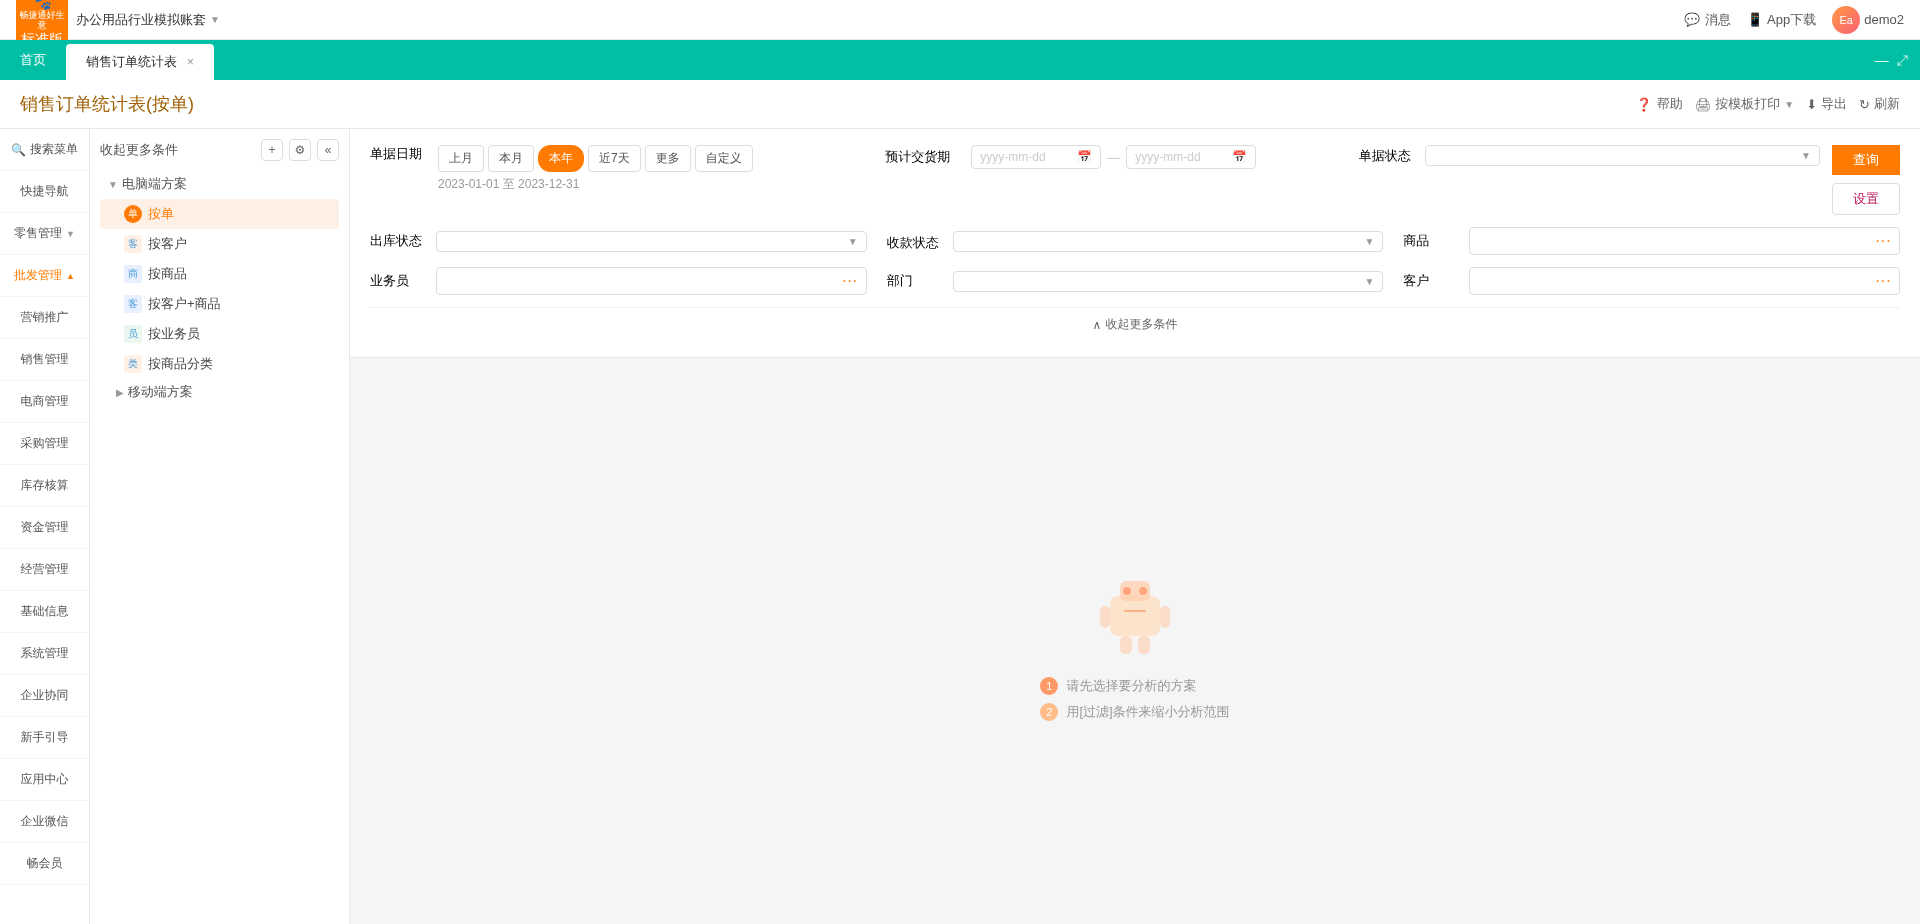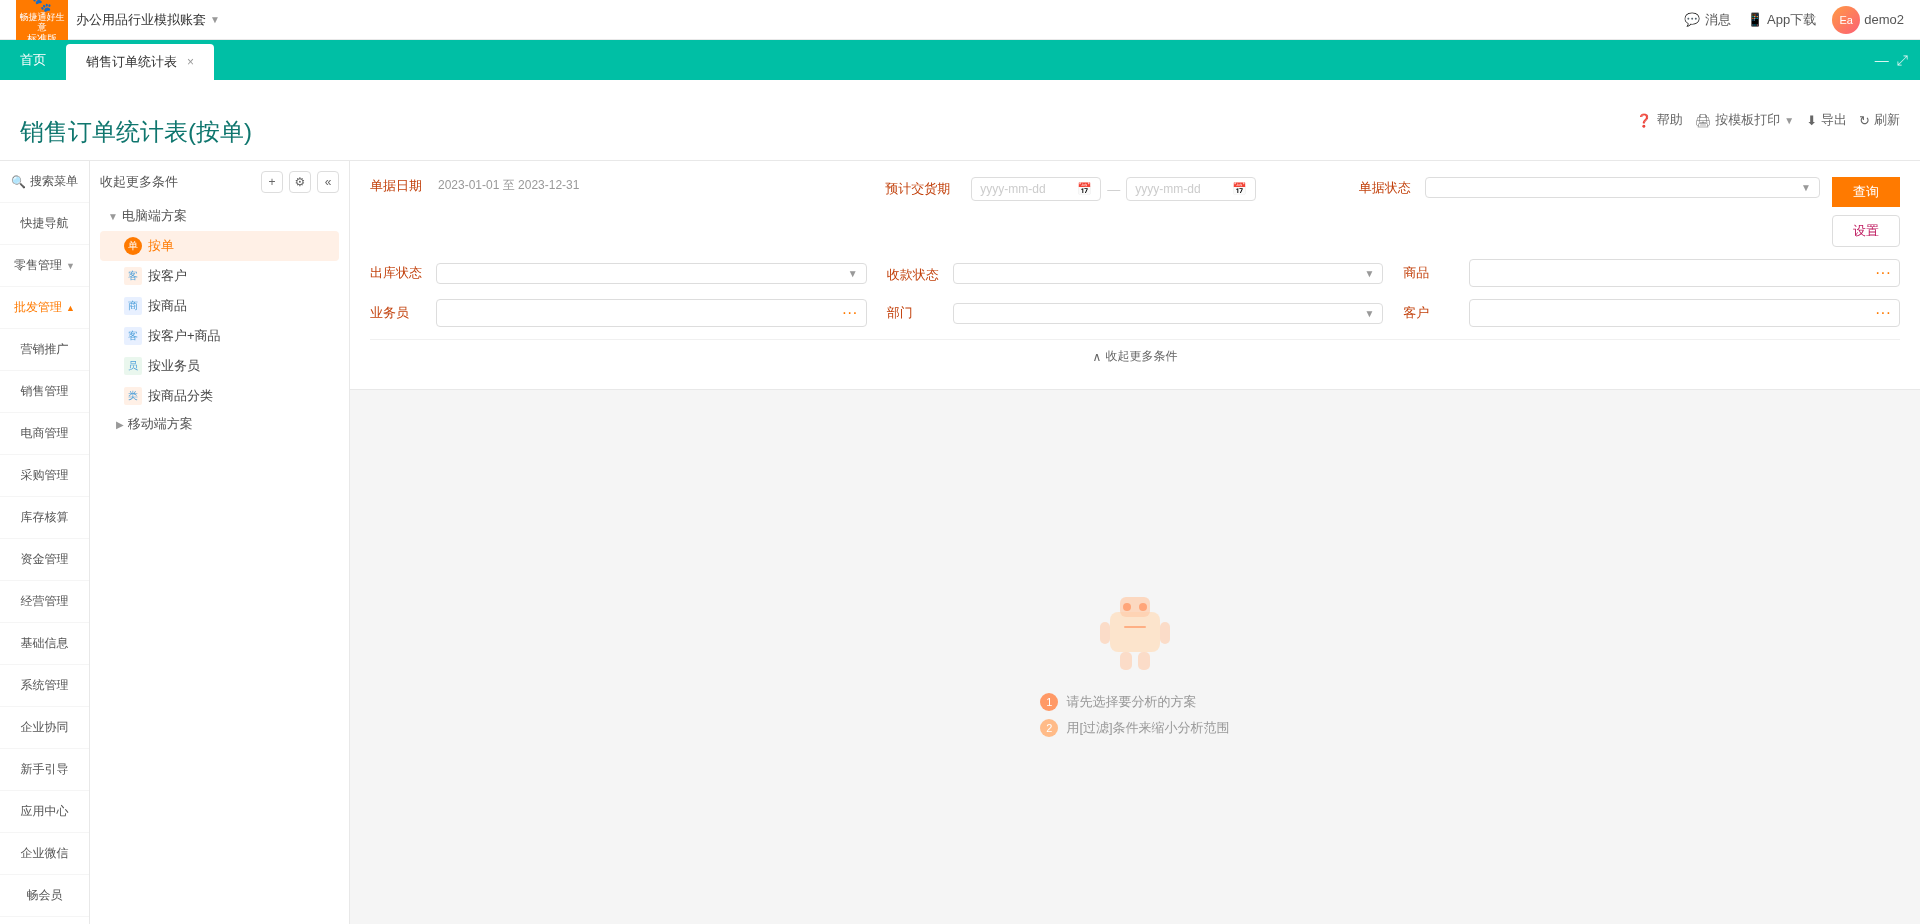--- a/index.html
+++ b/index.html
@@ -25,21 +25,21 @@
 
     
     .main-content { display: flex; flex: 1; overflow: hidden; background: #f0f2f5; }
 
     
     .sidebar { width: 90px; background: #fff; border-right: 1px solid #e8e8e8; display: flex; flex-direction: column; overflow-y: auto; flex-shrink: 0; }
     .sidebar-item { padding: 12px 8px; text-align: center; cursor: pointer; color: #555; font-size: 12px; border-bottom: 1px solid #f5f5f5; display: flex; align-items: center; justify-content: center; gap: 4px; }
 
     
     .page-header { background: #fff; padding: 12px 20px 0 20px; border-bottom: 1px solid #e8e8e8; display: flex; align-items: center; justify-content: space-between; flex-shrink: 0; }
-    .page-title { font-size: 24px; font-weight: 500; color: #0f766e; padding-bottom: 12px; margin-top: 24px; }
+    .page-title { font-size: 18px; font-weight: 500; color: #a16207; padding-bottom: 12px; }
     .page-header-actions { display: flex; align-items: center; gap: 12px; color: #666; font-size: 13px; padding-bottom: 12px; }
     .page-header-actions span { display: flex; align-items: center; gap: 4px; cursor: pointer; }
 
     
     .workspace { display: flex; flex: 1; overflow: hidden; }
 
     
     .left-panel { width: 260px; background: #fff; border-right: 1px solid #e8e8e8; padding: 10px; flex-shrink: 0; overflow-y: auto; }
     .left-panel-header { display: flex; align-items: center; justify-content: space-between; margin-bottom: 8px; }
     .left-panel-title { font-size: 13px; color: #555; }
@@ -52,21 +52,21 @@
     .tree-item .tree-icon-sq { width: 18px; height: 18px; background: #e8f4ff; border-radius: 2px; display: flex; align-items: center; justify-content: center; color: #4a9eda; font-size: 10px; flex-shrink: 0; }
     .tree-item-indent { padding-left: 24px; }
     .tree-group-header { display: flex; align-items: center; gap: 4px; padding: 6px 8px; cursor: pointer; color: #555; font-size: 13px; }
     .chevron { font-size: 10px; color: #999; }
     .sub-group-header { display: flex; align-items: center; gap: 4px; padding: 4px 8px 4px 16px; cursor: pointer; color: #555; font-size: 13px; }
 
     
     .right-panel { flex: 1; background: #f5f5f5; overflow-y: auto; display: flex; flex-direction: column; }
     .filter-area { background: #fff; padding: 16px 20px; border-bottom: 1px solid #e8e8e8; }
 
-    .filter-label { color: #c2410c; font-size: 13px; width: 60px; flex-shrink: 0; }
+    .filter-label { color: #000000; font-size: 13px; width: 60px; flex-shrink: 0; }
     .date-btn { padding: 4px 10px; border: 1px solid #ddd; border-radius: 4px; background: #fff; cursor: pointer; font-size: 12px; color: #555; }
     .date-btn.active { background: #ff7a00; color: #fff; border-color: #ff7a00; border-radius: 12px; }
     .date-input { border: 1px solid #ddd; border-radius: 4px; padding: 4px 8px; font-size: 12px; color: #999; width: 130px; display: flex; align-items: center; justify-content: space-between; cursor: pointer; }
     .date-range-text { font-size: 12px; color: #999; }
     .filter-select-wide { flex: 1; }
     .filter-dots { color: #ff7a00; cursor: pointer; font-size: 16px; margin-left: 4px; }
 
     .status-select { display: flex; align-items: center; border: 1px solid #ddd; border-radius: 4px; background: #fff; padding: 4px 8px; flex: 1; justify-content: space-between; cursor: pointer; font-size: 12px; color: #999; }
 
     .collapse-btn { display: flex; align-items: center; justify-content: center; padding: 8px; cursor: pointer; color: #666; font-size: 12px; background: #fff; border-top: 1px solid #f0f0f0; gap: 4px; }
@@ -89,21 +89,21 @@
     .h-sep { color: #ccc; }
   </style>
 </head>
 <body>
 
 <div class="topbar">
   <div class="topbar-left">
     <div class="logo-box">
       <span class="logo-icon">🐾</span>
       <span style="font-size:9px;text-align:center;line-height:1.1">畅捷通好生意</span>
-      <span style="font-size:10px;">标准版</span>
+      <span style="font-size:14px;">标准版</span>
     </div>
     <div class="breadcrumb-dropdown">
       <span>办公用品行业模拟账套</span>
       <span style="color:#999;font-size:10px;">▼</span>
     </div>
   </div>
   <div class="topbar-right">
     <div class="topbar-right-item">
       <span>💬</span>
       <span>消息</span>
@@ -268,20 +268,28 @@
 
     <div class="right-panel">
 
       <div class="filter-area">
 
         <div style="display:flex;gap:12px;align-items:flex-start;margin-bottom:12px;">
 
           <div style="display:flex;align-items:flex-start;gap:8px;flex:1;">
             <span class="filter-label">单据日期</span>
             <div style="display:flex;flex-direction:column;gap:4px;">
+              <div style="display:flex;align-items:center;gap:4px;">
+                <button class="date-btn">上月</button>
+                <button class="date-btn">本月</button>
+                <button class="date-btn active">本年</button>
+                <button class="date-btn">近7天</button>
+                <button class="date-btn">更多</button>
+                <button class="date-btn">自定义</button>
+              </div>
               <span class="date-range-text">2023-01-01 至 2023-12-31</span>
             </div>
           </div>
 
           <div style="display:flex;align-items:center;gap:6px;flex:1;margin-left:42px;">
             <span class="filter-label" style="width:80px;">预计交货期</span>
             <div class="date-input">
               <span style="color:#ccc;">yyyy-mm-dd</span>
               <span style="color:#ccc;">📅</span>
             </div>

